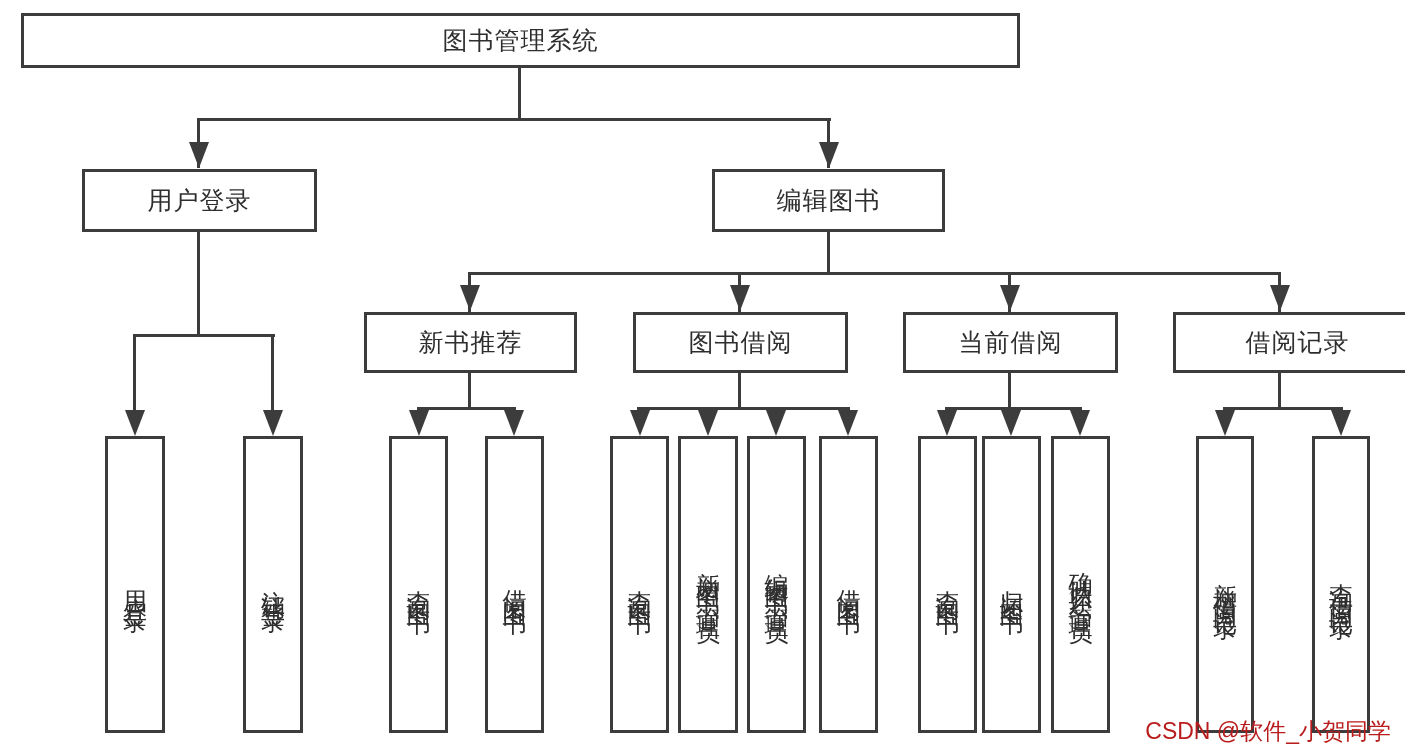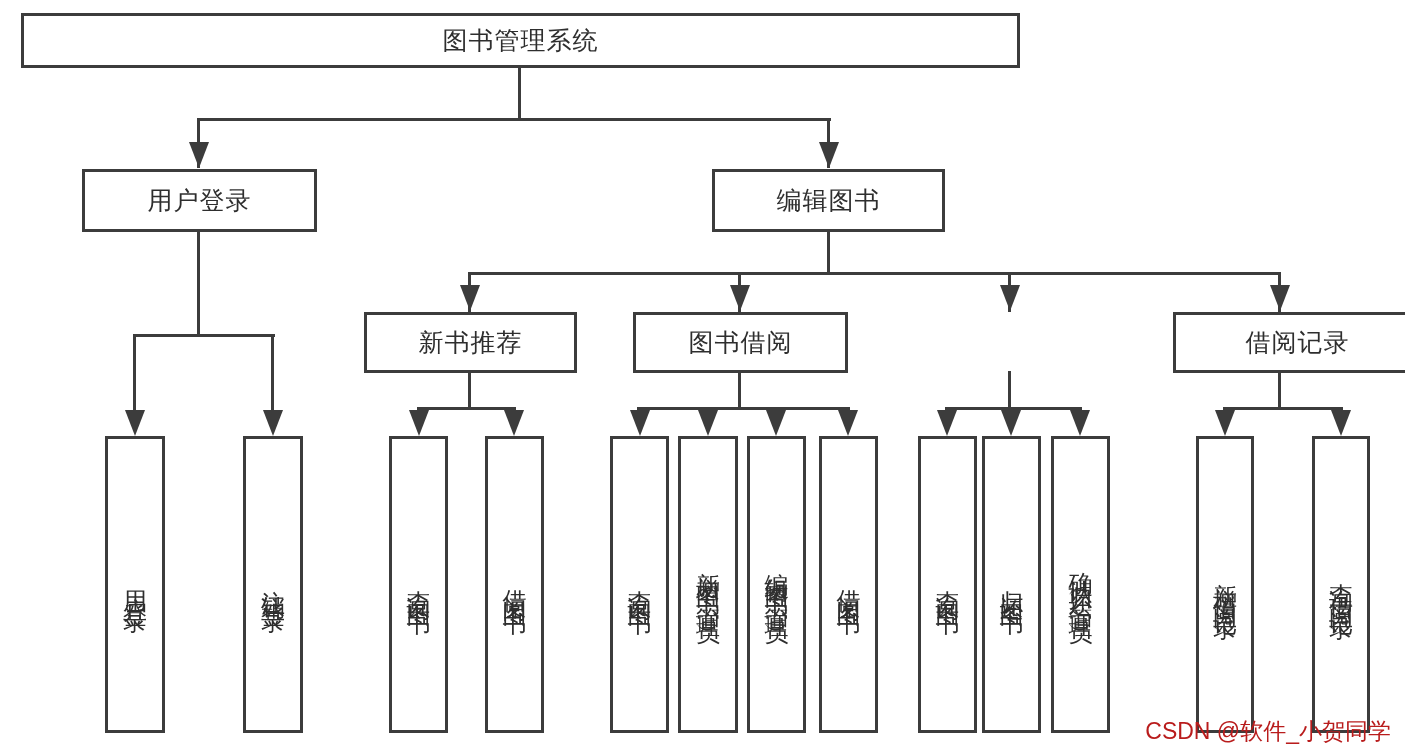--- a/index.html
+++ b/index.html
@@ -128,20 +128,23 @@
   <div class="box" style="left:712px; top:169px; width:233px; height:63px;">
     <span class="label">编辑图书</span>
   </div>
 
   <div class="box" style="left:364px; top:312px; width:213px; height:61px;">
     <span class="label">新书推荐</span>
   </div>
   <div class="box" style="left:633px; top:312px; width:215px; height:61px;">
     <span class="label">图书借阅</span>
   </div>
+  <div class="box" style="left:903px; top:312px; width:215px; height:61px;">
+    <span class="label">当前借阅</span>
+  </div>
   <div class="box" style="left:1173px; top:312px; width:249px; height:61px;">
     <span class="label">借阅记录</span>
   </div>
 
   <div class="box leaf" style="left:105px; top:436px; width:60px; height:297px;">
     <span class="label">用户登录</span>
   </div>
   <div class="box leaf" style="left:243px; top:436px; width:60px; height:297px;">
     <span class="label">注销登录</span>
   </div>

